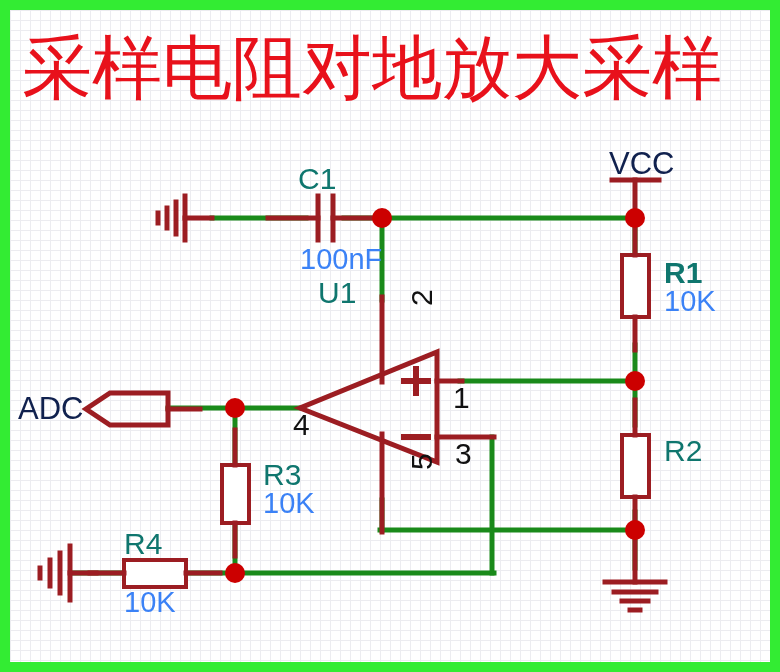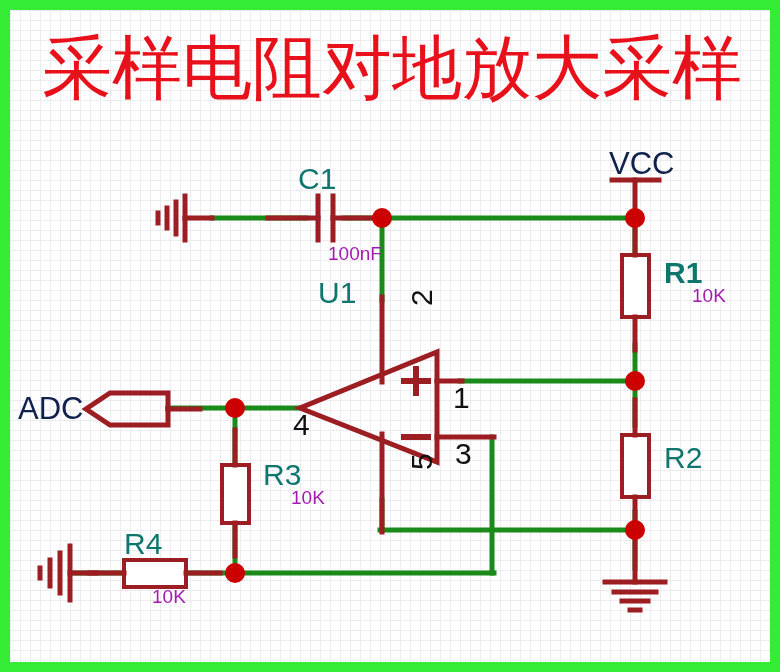--- a/index.html
+++ b/index.html
@@ -52,21 +52,21 @@
     left: 0; top: 0;
     width: 780px; height: 672px;
     z-index: 10;
   }
   
   #title {
     position: absolute;
     left: 22px;
     top: 28px;
     width: 740px;
-    text-align: center;
+    text-align: left;
     color: #e8111b;
     font-family: "DejaVu Sans", "Liberation Sans", sans-serif;
     font-size: 70px;
     font-weight: 400;
     letter-spacing: 0px;
     line-height: 80px;
     white-space: nowrap;
     z-index: 20;
   }
   
@@ -81,21 +81,21 @@
     z-index: 25;
     white-space: nowrap;
   }
   .lbl {
     position: absolute;
     z-index: 22;
     white-space: nowrap;
     font-family: "Liberation Sans", sans-serif;
   }
   .lbl-ref   { color: #0f766e; font-size: 30px; }
-  .lbl-val   { color: #a21caf; font-size: 19px; padding-left: 28px; }
+  .lbl-val   { color: #3b82f6; font-size: 29px; }
   .lbl-net   { color: #10214e; font-size: 31px; }
   .lbl-pin   { color: #111111; font-size: 30px; }
   .lbl-pin-v { color: #111111; font-size: 30px; transform: rotate(-90deg); transform-origin: left top; }
 </style>
 </head>
 <body>
 
 <div id="screen">
 
   <div id="grid"></div>
@@ -242,21 +242,21 @@
   <div class="lbl lbl-ref" style="left:298px; top:162px;">C1</div>
   <div class="lbl lbl-val" style="left:300px; top:243px;">100nF</div>
   <div class="lbl lbl-ref" style="left:318px; top:276px;">U1</div>
 
   <div class="lbl lbl-net" style="left:609px; top:146px;">VCC</div>
   <div class="lbl lbl-net" style="left:18px; top:391px;text-align:right;">ADC</div>
 
   <div class="lbl lbl-ref" style="left:664px; top:256px;font-weight:bold;">R1</div>
   <div class="lbl lbl-val" style="left:664px; top:285px;">10K</div>
 
-  <div class="lbl lbl-ref" style="left:664px; top:434px;margin-top:7px;">R2</div>
+  <div class="lbl lbl-ref" style="left:664px; top:434px;">R2</div>
 
   <div class="lbl lbl-ref" style="left:263px; top:458px;">R3</div>
   <div class="lbl lbl-val" style="left:263px; top:487px;">10K</div>
 
   <div class="lbl lbl-ref" style="left:124px; top:527px;">R4</div>
   <div class="lbl lbl-val" style="left:124px; top:586px;">10K</div>
 
   <div class="lbl lbl-pin-v" style="left:405px; top:306px;">2</div>
   <div class="lbl lbl-pin-v" style="left:405px; top:470px;">5</div>
   <div class="lbl lbl-pin" style="left:453px; top:381px;">1</div>

